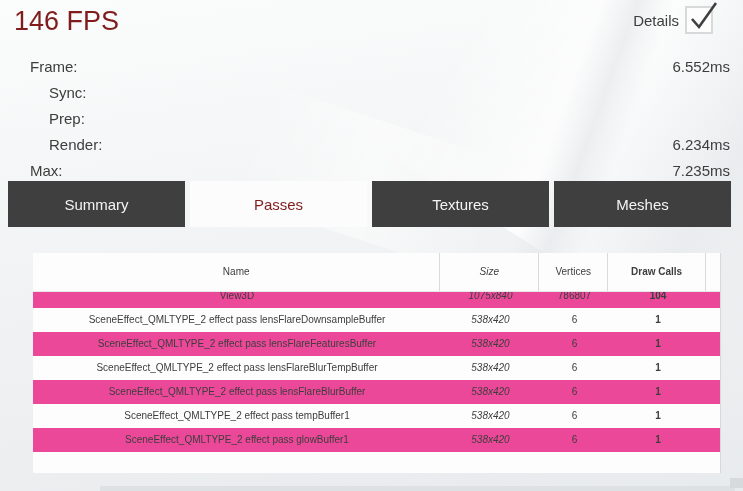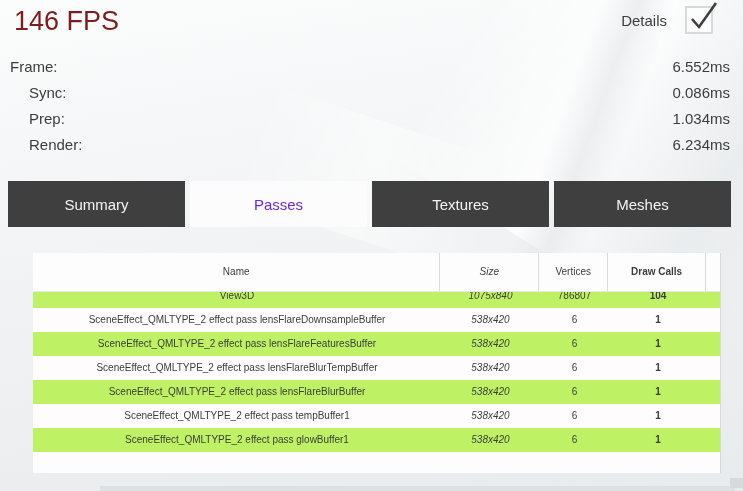--- a/index.html
+++ b/index.html
@@ -12,46 +12,46 @@
   .bg-streak{position:absolute;pointer-events:none;}
   .streak1{left:470px;top:-120px;width:420px;height:420px;transform:rotate(32deg);
     background:linear-gradient(90deg,rgba(255,255,255,0) 0%,rgba(255,255,255,.85) 35%,rgba(233,236,238,.9) 70%,rgba(255,255,255,0) 100%);}
   .streak2{left:560px;top:-40px;width:70px;height:320px;transform:rotate(20deg);
     background:linear-gradient(90deg,rgba(222,226,229,0),rgba(222,226,229,.55),rgba(222,226,229,0));}
   .streak3{left:240px;top:120px;width:260px;height:120px;transform:rotate(18deg);
     background:linear-gradient(90deg,rgba(255,255,255,0),rgba(255,255,255,.5),rgba(255,255,255,0));}
 
   .fps-title{position:absolute;left:14px;top:6px;font-size:27px;color:#7f1d1d;}
 
-  .details-wrap{position:absolute;top:6px;right:30px;display:flex;align-items:center;gap:18px;}
+  .details-wrap{position:absolute;top:6px;right:30px;display:flex;align-items:center;gap:6px;}
   .details-label{font-size:15px;color:#3d3d3d;}
   .checkbox{width:28px;height:28px;background:#fdfdfd;border:2px solid #d9d9d9;
     box-sizing:border-box;position:relative;}
   .checkbox svg{position:absolute;left:-1px;top:-8px;overflow:visible;display:block;}
 
-  .stats{position:absolute;left:0;right:0;top:54px;}
+  .stats{position:absolute;left:0;right:0;top:54px;padding-left:20px;}
   .stat-row{display:flex;justify-content:space-between;height:26px;line-height:26px;
     font-size:15px;padding:0 13px 0 10px;}
   .stat-row.indent .stat-label{padding-left:19px;text-align:center;}
 
   .tab-bar{position:absolute;left:0;right:0;top:181px;height:46px;
     display:flex;gap:5px;padding:0 12px 0 8px;}
   .tab{flex:1;background:#3f3f3f;color:#f4f4f4;font-size:15px;
     display:flex;align-items:center;justify-content:center;cursor:default;}
-  .tab.active{background:#fcfcfc;color:#6d28d9;}
+  .tab.active{background:#fcfcfc;color:#7f1d1d;}
 
   .table-panel{position:absolute;left:33px;top:253px;width:688px;height:220px;
     background:#fdfdfd;border-right:1px solid #d8d8d8;box-sizing:border-box;font-size:10px;}
   .thead{display:flex;height:38px;line-height:38px;border-bottom:1px solid #e8e8e8;}
   .thead .cell{border-right:1px solid #dadada;box-sizing:border-box;}
   .cell{text-align:center;white-space:nowrap;overflow:hidden;}
   .c0{width:408px;} .c1{width:99px;font-style:italic;} .c2{width:69px;} .c3{width:98px;font-weight:bold;} .gutter{width:14px;border-right:none!important;}
   .tbody{overflow:hidden;}
   .trow{display:flex;height:24px;line-height:24px;}
-  .trow.alt{background:#bef264;}
+  .trow.alt{background:#ec4899;}
   .trow:first-child{margin-top:-8px;}
 
   .h-scrollbar{position:absolute;left:100px;right:8px;bottom:0;height:5px;background:#dde1e4;}
   .scroll-corner{position:absolute;right:0;bottom:3px;width:13px;height:10px;background:#d7dadd;}
 </style>
 </head>
 <body>
 
 <div class="bg-streak streak1"></div>
 <div class="bg-streak streak2"></div>
@@ -68,29 +68,31 @@
   </span>
 </div>
 
 <div class="stats">
   <div class="stat-row">
     <span class="stat-label">Frame:</span>
     <span class="stat-value">6.552ms</span>
   </div>
   <div class="stat-row indent">
     <span class="stat-label">Sync:</span>
-    <span class="stat-value">0.086ms</span>
   </div>
   <div class="stat-row indent">
     <span class="stat-label">Prep:</span>
-    <span class="stat-value">1.034ms</span>
   </div>
   <div class="stat-row indent">
     <span class="stat-label">Render:</span>
     <span class="stat-value">6.234ms</span>
+  </div>
+  <div class="stat-row">
+    <span class="stat-label">Max:</span>
+    <span class="stat-value">7.235ms</span>
   </div>
 </div>
 
 <div class="tab-bar">
     <div class="tab">Summary</div>
     <div class="tab active">Passes</div>
     <div class="tab">Textures</div>
     <div class="tab">Meshes</div>
   </div>
 

